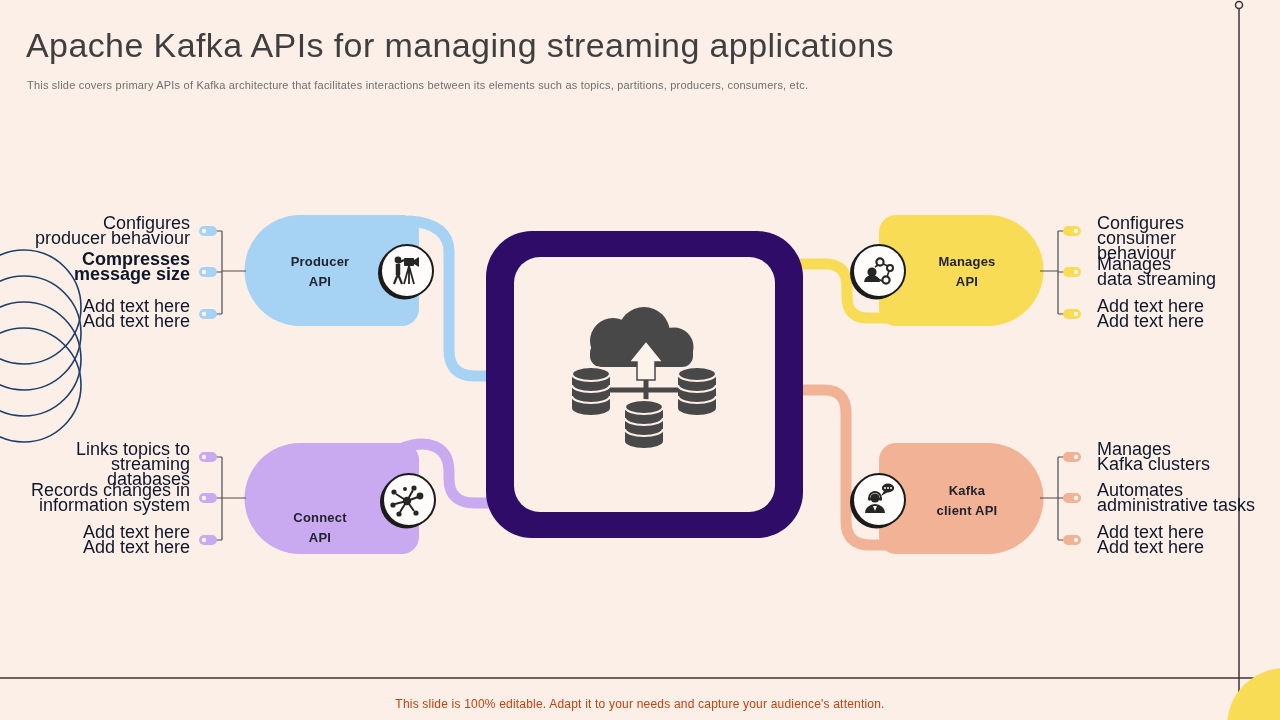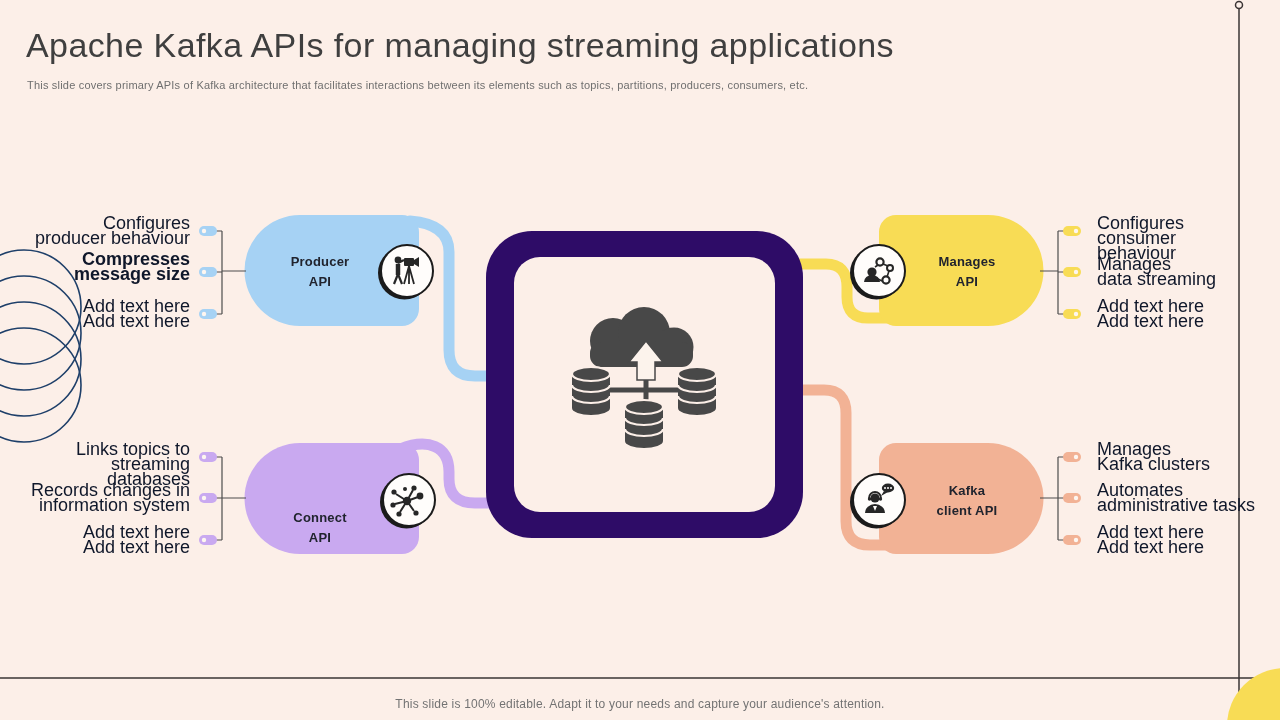--- a/index.html
+++ b/index.html
@@ -6,21 +6,21 @@
   body{width:1280px;height:720px;overflow:hidden;font-family:"Liberation Sans",sans-serif;}
   .slide{position:relative;width:1280px;height:720px;background:#fcefe8;}
   .layer{position:absolute;left:0;top:0;width:1280px;height:720px;}
   .txt{position:absolute;white-space:pre-line;}
   .title{left:26px;top:26px;width:1140px;font-size:34px;font-weight:400;color:#3f3f3f;letter-spacing:.4px;}
   .subtitle{left:27px;top:79px;width:1000px;font-size:11px;color:#6f6f6f;letter-spacing:.2px;}
   .api-label{width:140px;text-align:center;font-size:13px;font-weight:700;color:#21242e;line-height:20px;letter-spacing:.2px;}
   .bullet{width:160px;font-size:18px;line-height:15px;color:#0f172a;}
   .b-left{text-align:right;}
   .b-right{text-align:left;}
-  .footer{left:0;top:697px;width:1280px;text-align:center;font-size:12px;color:#737373;letter-spacing:.2px;}
+  .footer{left:0;top:697px;width:1280px;text-align:center;font-size:12px;color:#c2410c;letter-spacing:.2px;}
   svg{display:block;}
 </style>
 </head>
 <body>
 
 <div class="slide">
 
   <svg class="layer" viewBox="0 0 1280 720">
 
     <g fill="none" stroke="#1e3f69" stroke-width="1.6">

